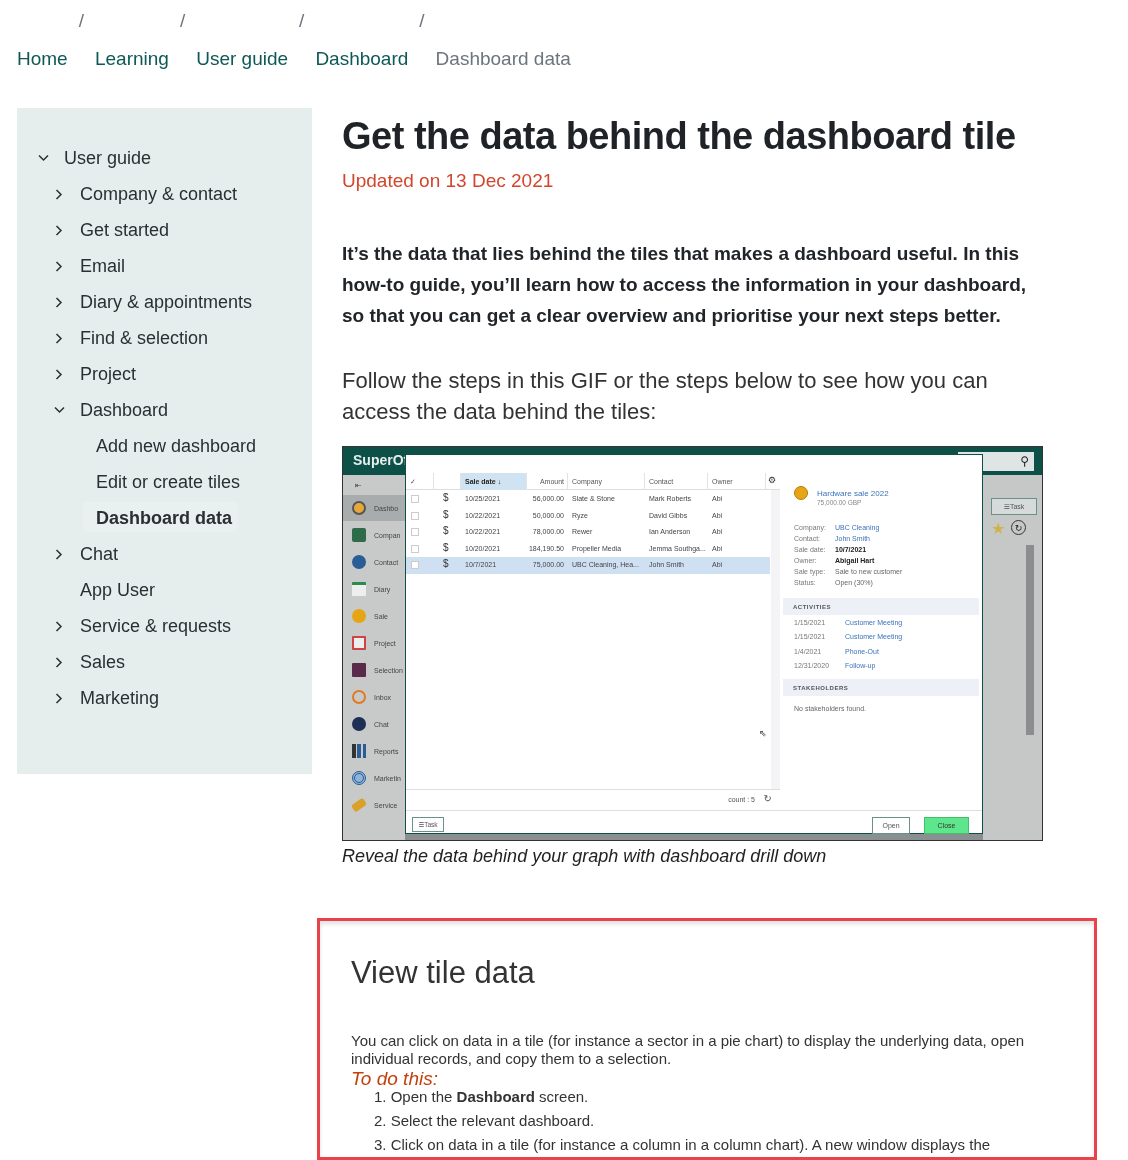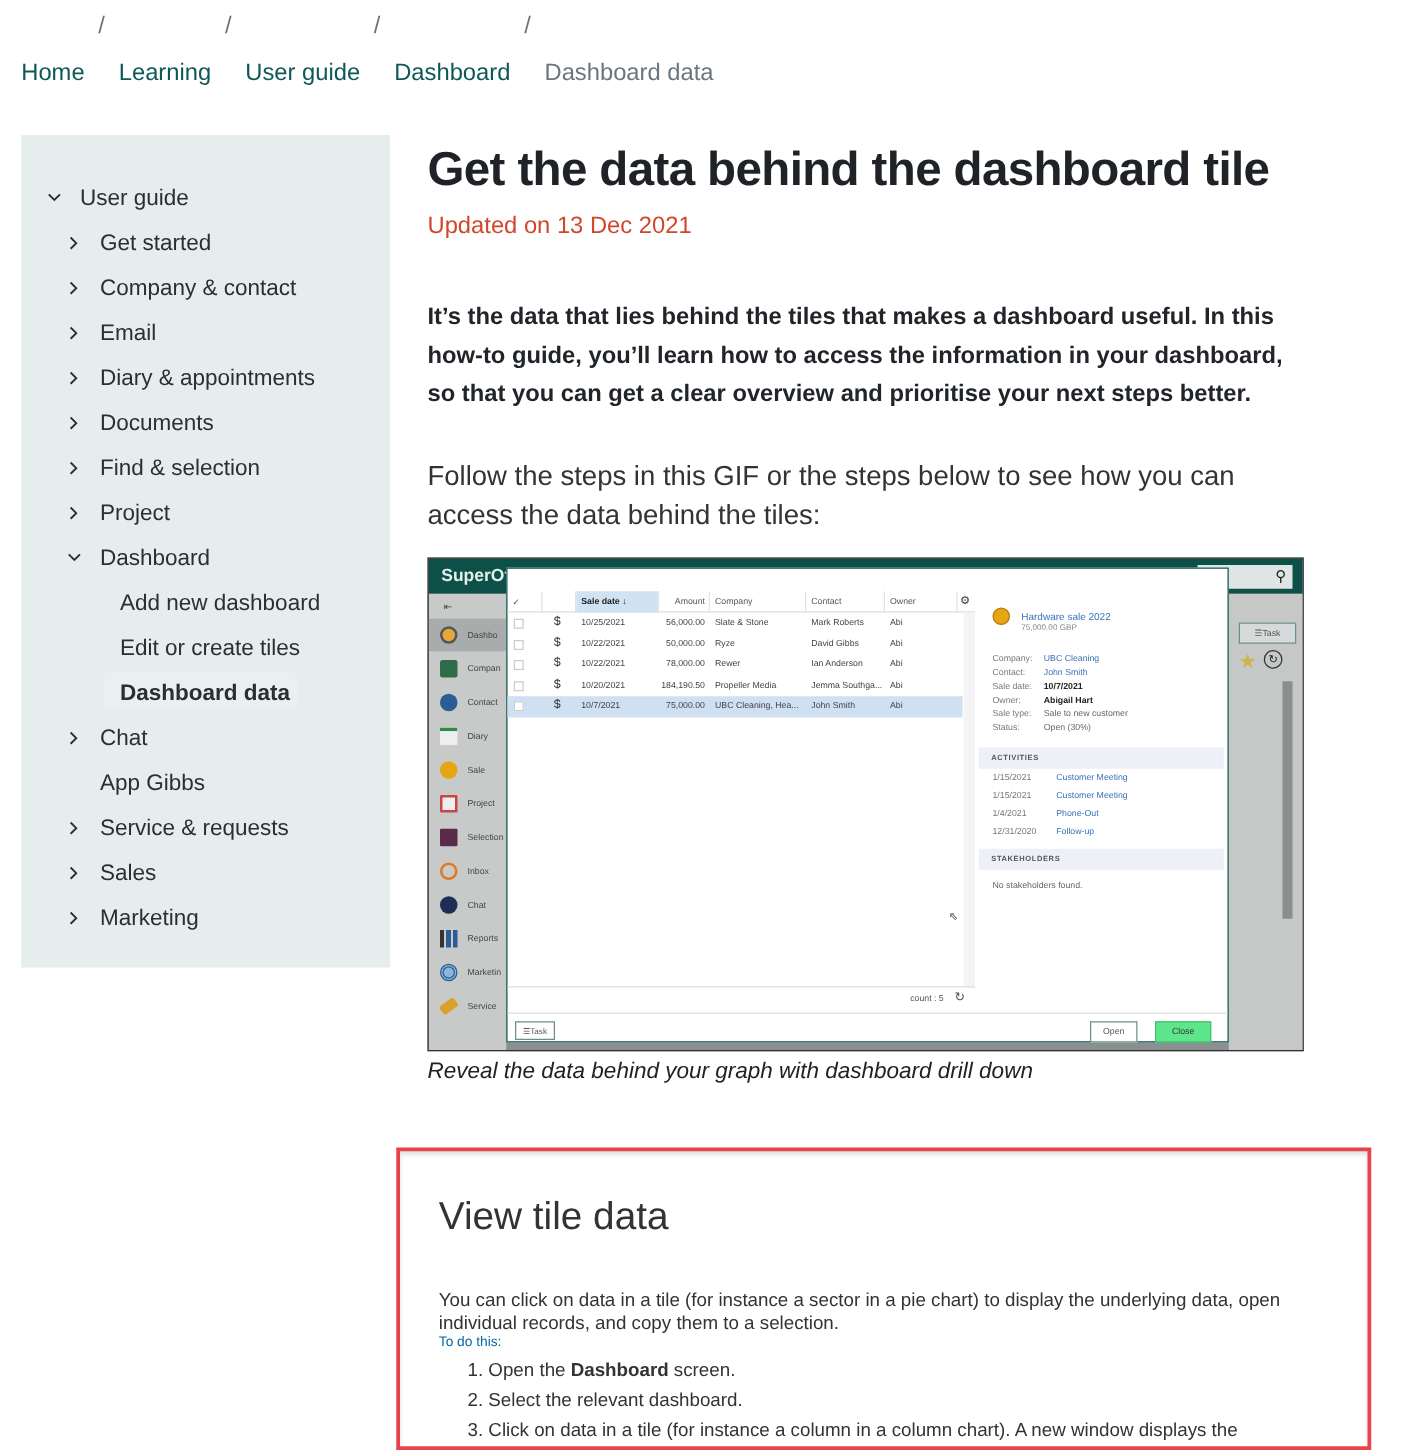--- a/index.html
+++ b/index.html
@@ -84,21 +84,21 @@
   .act .d { position: absolute; left: 0; color: #777; white-space: nowrap; }
   .act .t { position: absolute; left: 51px; color: #3b73b9; white-space: nowrap; }
   .no-stake { position: absolute; left: 11px; top: 232px; font-size: 7px; color: #666; }
 
   .caption { position: absolute; left: 342px; top: 846px; font-size: 18px; font-style: italic; color: #222; text-align: center; }
 
   
   .tile-box { position: absolute; left: 317px; top: 918px; width: 780px; height: 242px; border: 3px solid #e8434a; background: #fff; box-shadow: inset 0 3px 4px rgba(0,0,0,0.12); }
   .tile-h { position: absolute; left: 31px; top: 34px; font-size: 31px; color: #333; font-weight: normal; }
   .tile-p { position: absolute; left: 31px; top: 111px; width: 700px; font-size: 15px; color: #333; line-height: 18px; }
-  .tile-todo { position: absolute; left: 31px; top: 147px; font-size: 11px; color: #0369a1; }
+  .tile-todo { position: absolute; left: 31px; top: 147px; font-size: 19px; color: #c2410c; font-style: italic; }
   .tile-steps { position: absolute; left: 54px; top: 167px; font-size: 15px; color: #333; }
   .tile-steps li { list-style: none; height: 24px; line-height: 18px; }
 </style>
 </head>
 <body>
 
 <nav class="breadcrumb">
   <a class="crumb">Home</a>
   <span class="sep">/</span>
   <a class="crumb">Learning</a>
@@ -118,53 +118,45 @@
         </svg>
       </span>
     <span class="label">User guide</span>
   </div>
   <div class="nav-item lvl1">
     <span class="chev">
         <svg width="8" height="11" viewBox="0 0 8 11">
           <path d="M1.5 1 L6 5.5 L1.5 10" fill="none" stroke="#2a2f33" stroke-width="1.5"></path>
         </svg>
       </span>
+    <span class="label">Company &amp; contact</span>
+  </div>
+  <div class="nav-item lvl1">
+    <span class="chev">
+        <svg width="8" height="11" viewBox="0 0 8 11">
+          <path d="M1.5 1 L6 5.5 L1.5 10" fill="none" stroke="#2a2f33" stroke-width="1.5"></path>
+        </svg>
+      </span>
     <span class="label">Get started</span>
   </div>
   <div class="nav-item lvl1">
     <span class="chev">
         <svg width="8" height="11" viewBox="0 0 8 11">
           <path d="M1.5 1 L6 5.5 L1.5 10" fill="none" stroke="#2a2f33" stroke-width="1.5"></path>
         </svg>
       </span>
-    <span class="label">Company &amp; contact</span>
-  </div>
-  <div class="nav-item lvl1">
-    <span class="chev">
-        <svg width="8" height="11" viewBox="0 0 8 11">
-          <path d="M1.5 1 L6 5.5 L1.5 10" fill="none" stroke="#2a2f33" stroke-width="1.5"></path>
-        </svg>
-      </span>
     <span class="label">Email</span>
   </div>
   <div class="nav-item lvl1">
     <span class="chev">
         <svg width="8" height="11" viewBox="0 0 8 11">
           <path d="M1.5 1 L6 5.5 L1.5 10" fill="none" stroke="#2a2f33" stroke-width="1.5"></path>
         </svg>
       </span>
     <span class="label">Diary &amp; appointments</span>
-  </div>
-  <div class="nav-item lvl1">
-    <span class="chev">
-        <svg width="8" height="11" viewBox="0 0 8 11">
-          <path d="M1.5 1 L6 5.5 L1.5 10" fill="none" stroke="#2a2f33" stroke-width="1.5"></path>
-        </svg>
-      </span>
-    <span class="label">Documents</span>
   </div>
   <div class="nav-item lvl1">
     <span class="chev">
         <svg width="8" height="11" viewBox="0 0 8 11">
           <path d="M1.5 1 L6 5.5 L1.5 10" fill="none" stroke="#2a2f33" stroke-width="1.5"></path>
         </svg>
       </span>
     <span class="label">Find &amp; selection</span>
   </div>
   <div class="nav-item lvl1">
@@ -194,21 +186,21 @@
   </div>
   <div class="nav-item lvl1">
     <span class="chev">
         <svg width="8" height="11" viewBox="0 0 8 11">
           <path d="M1.5 1 L6 5.5 L1.5 10" fill="none" stroke="#2a2f33" stroke-width="1.5"></path>
         </svg>
       </span>
     <span class="label">Chat</span>
   </div>
   <div class="nav-item lvl1">
-    <span class="label">App Gibbs</span>
+    <span class="label">App User</span>
   </div>
   <div class="nav-item lvl1">
     <span class="chev">
         <svg width="8" height="11" viewBox="0 0 8 11">
           <path d="M1.5 1 L6 5.5 L1.5 10" fill="none" stroke="#2a2f33" stroke-width="1.5"></path>
         </svg>
       </span>
     <span class="label">Service &amp; requests</span>
   </div>
   <div class="nav-item lvl1">

